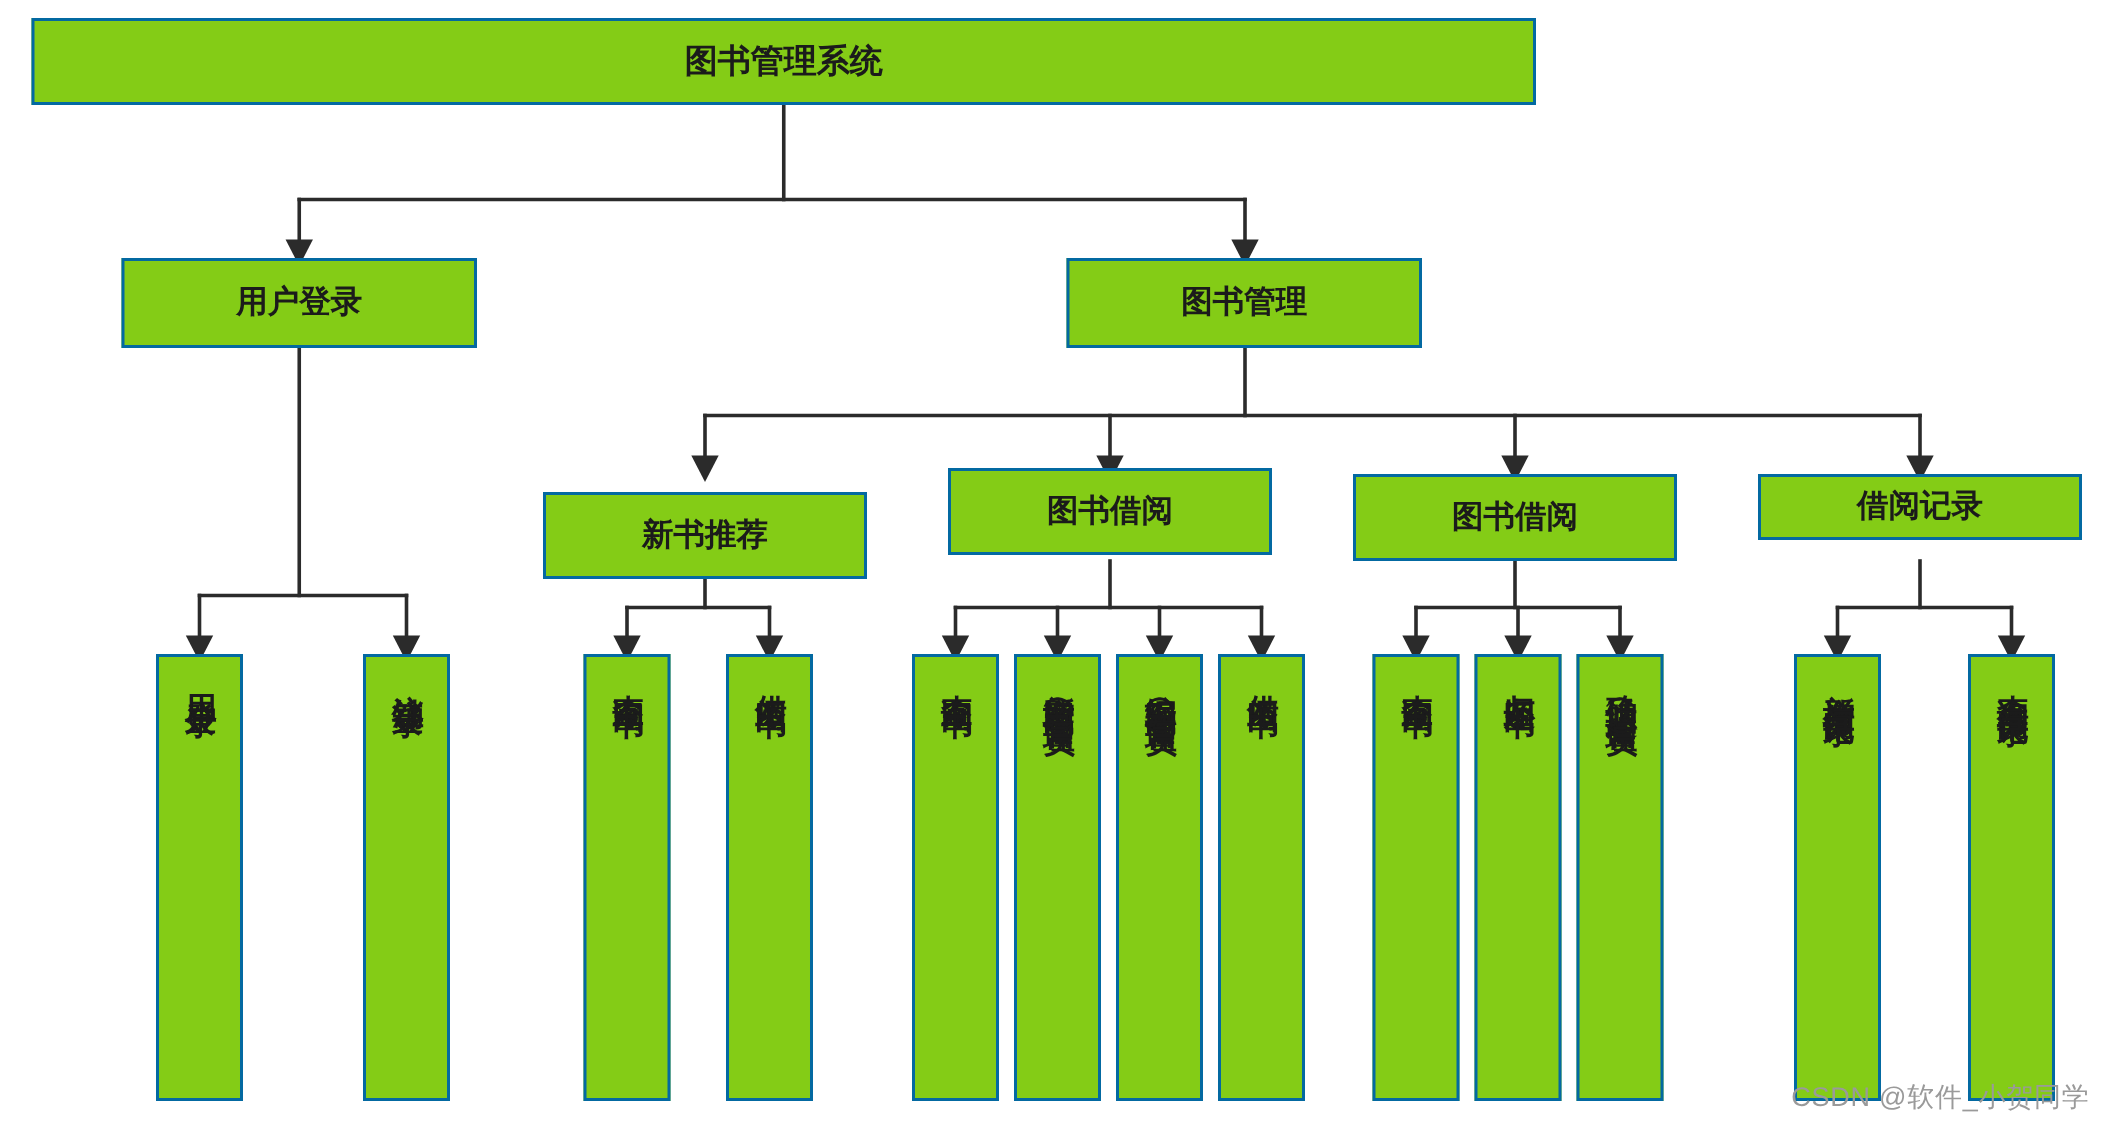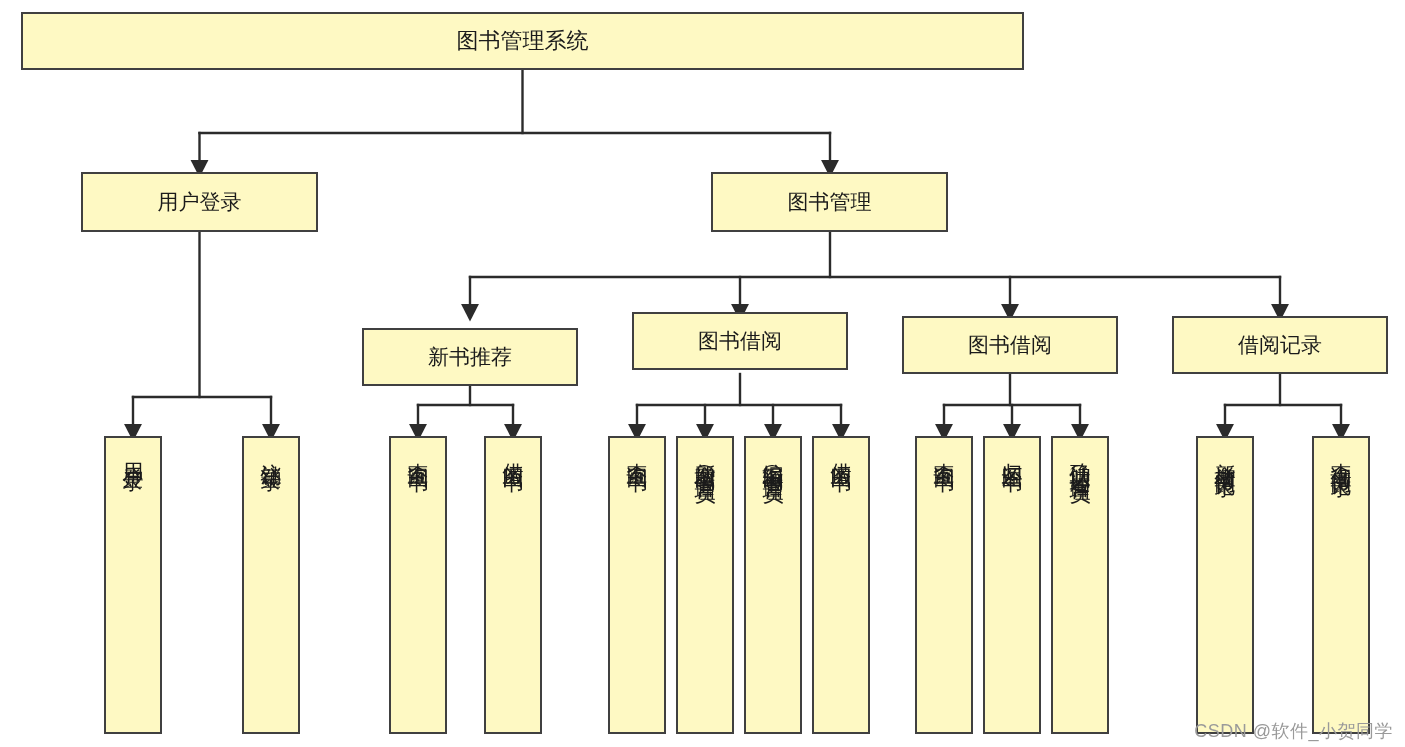--- a/index.html
+++ b/index.html
@@ -6,26 +6,27 @@
   body{
     font-family:"Liberation Sans","DejaVu Sans",sans-serif;
     width:1405px;height:747px;position:relative;overflow:hidden;
   }
   #stage{position:absolute;left:0;top:0;width:1405px;height:747px;}
   svg.edges{position:absolute;left:0;top:0;width:1405px;height:747px;}
 
   .node{
     position:absolute;
     box-sizing:border-box;
-    background:#fef9c3;
-    border:2px solid #404040;
+    background:#84cc16;
+    border:2px solid #0369a1;
     display:flex;
     align-items:center;
     justify-content:center;
     color:#1b1b1b;
+    font-weight:bold;
   }
   .node .lbl{
     display:block;
     text-align:center;
     line-height:1.18;
     white-space:nowrap;
   }
   .h-node .lbl{font-size:21px;}
   .root .lbl{font-size:22px;}
 
@@ -121,21 +122,21 @@
 
   <div class="node h-node" style="left:362px;top:316px;width:216px;height:58px;margin-top:12px;">
     <span class="lbl">新书推荐</span>
   </div>
   <div class="node h-node" style="left:632px;top:312px;width:216px;height:58px;">
     <span class="lbl">图书借阅</span>
   </div>
   <div class="node h-node" style="left:902px;top:316px;width:216px;height:58px;">
     <span class="lbl">图书借阅</span>
   </div>
-  <div class="node h-node" style="left:1172px;top:316px;width:216px;height:58px;">
+  <div class="node h-node" style="left:1172px;top:316px;width:216px;height:44px;">
     <span class="lbl">借阅记录</span>
   </div>
 
   <div class="node leaf" style="left:104px;top:436px;width:58px;height:298px;">
     <span class="lbl">用户登录</span>
   </div>
   <div class="node leaf" style="left:242px;top:436px;width:58px;height:298px;">
     <span class="lbl">注销登录</span>
   </div>
 

